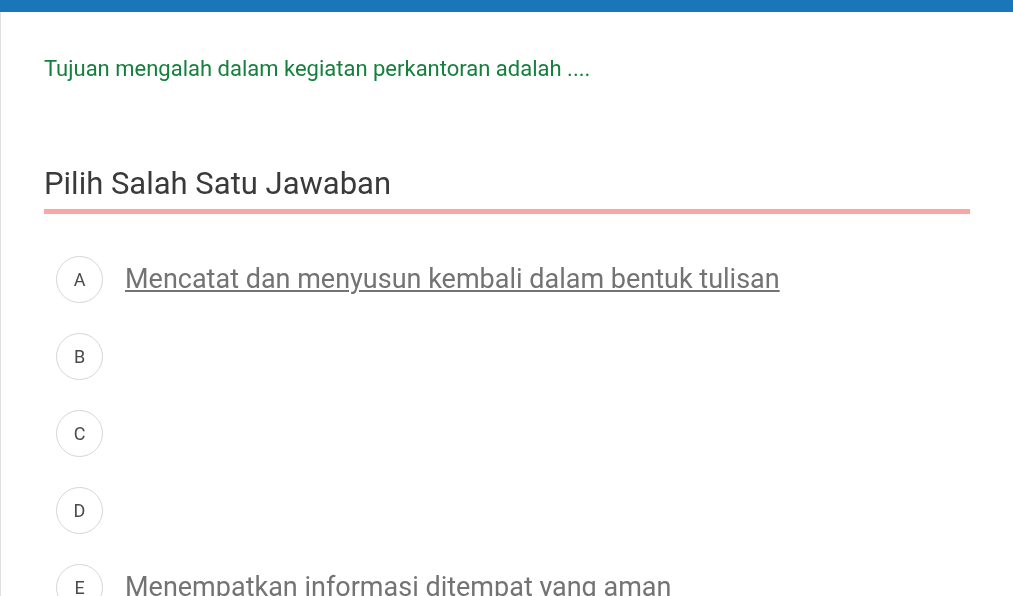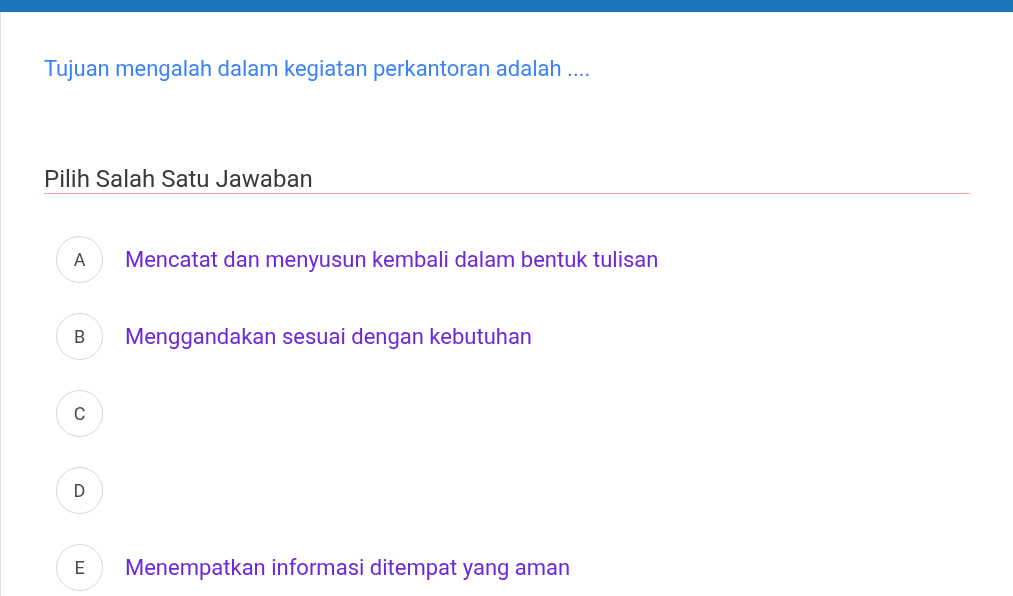--- a/index.html
+++ b/index.html
@@ -19,31 +19,31 @@
       background: #1976b8;
       width: 100%;
     }
     .content {
       padding: 42px 43px 0 43px;
       border-left: 1px solid #e0e0e0;
       height: calc(100% - 12px);
     }
     .question-text {
       font-size: 22px;
-      color: #3b82f6;
+      color: #15803d;
       font-weight: 400;
       line-height: 1.4;
       margin-bottom: 80px;
     }
     .instruction-text {
-      font-size: 24px;
+      font-size: 31px;
       color: #3a3a3a;
       font-weight: 400;
-      padding-bottom: 0;
-      border-bottom: 1px solid #fca5a5;
+      padding-bottom: 7px;
+      border-bottom: 5px solid #fca5a5;
       margin-bottom: 42px;
     }
     .options {
       display: flex;
       flex-direction: column;
       gap: 30px;
       padding-left: 12px;
     }
     .option {
       display: flex;
@@ -58,42 +58,42 @@
       border-radius: 50%;
       display: flex;
       align-items: center;
       justify-content: center;
       font-size: 18px;
       color: #4a4a4a;
       flex-shrink: 0;
       background: #fff;
     }
     .option-text {
-      font-size: 22px;
-      color: #6d28d9;
+      font-size: 27px;
+      color: #737373;
       font-weight: 400;
+      text-decoration: underline;
     }
   </style>
 </head>
 <body>
 
 <div class="top-bar"></div>
 
 <div class="content">
   <div class="question-text">Tujuan mengalah dalam kegiatan perkantoran adalah ....</div>
   <div class="instruction-text">Pilih Salah Satu Jawaban</div>
 
   <div class="options">
     <div class="option">
       <div class="option-letter">A</div>
       <div class="option-text">Mencatat dan menyusun kembali dalam bentuk tulisan</div>
     </div>
     <div class="option">
       <div class="option-letter">B</div>
-      <div class="option-text">Menggandakan sesuai dengan kebutuhan</div>
     </div>
     <div class="option">
       <div class="option-letter">C</div>
     </div>
     <div class="option">
       <div class="option-letter">D</div>
     </div>
     <div class="option">
       <div class="option-letter">E</div>
       <div class="option-text">Menempatkan informasi ditempat yang aman</div>

